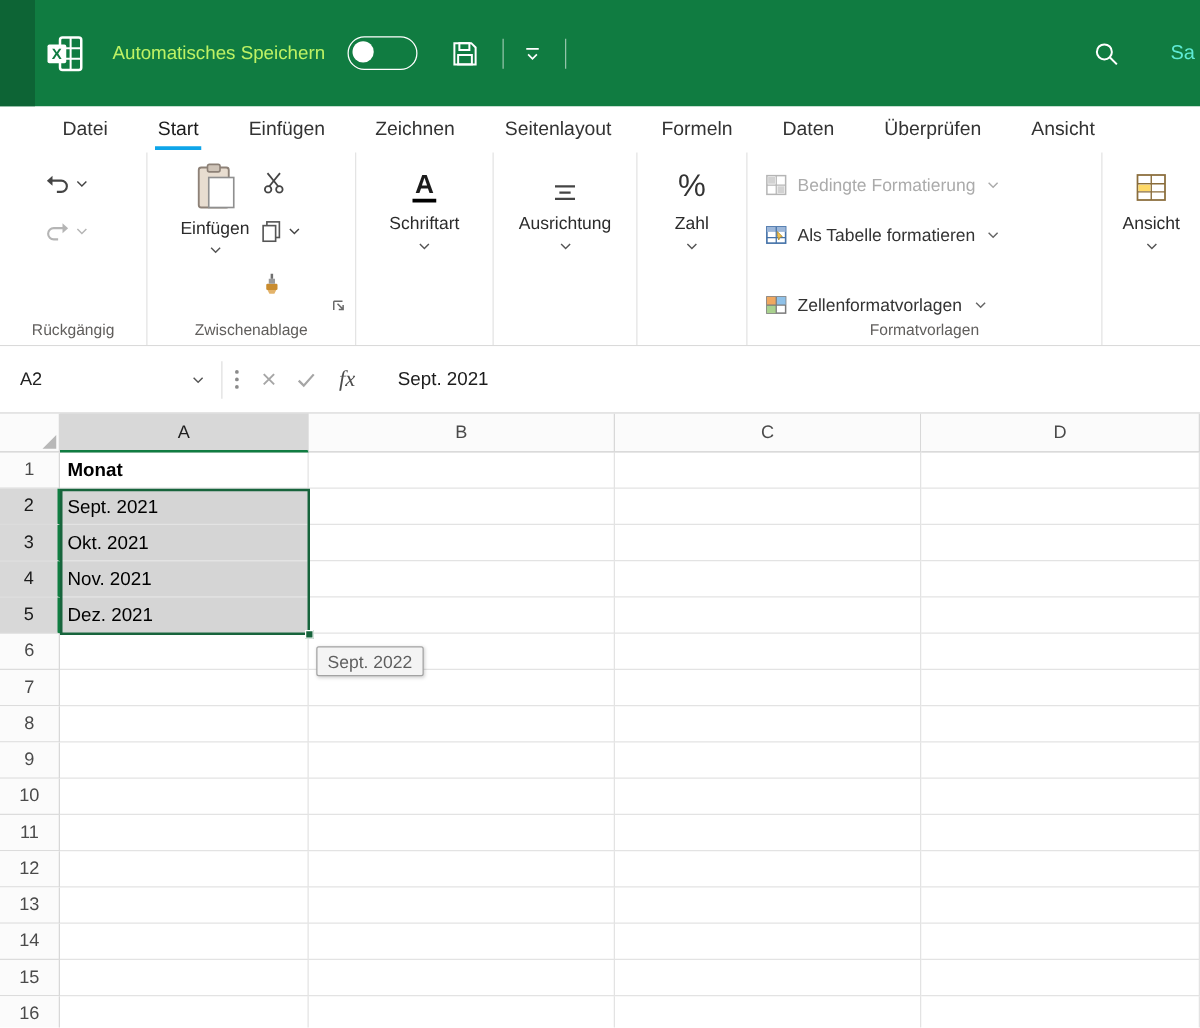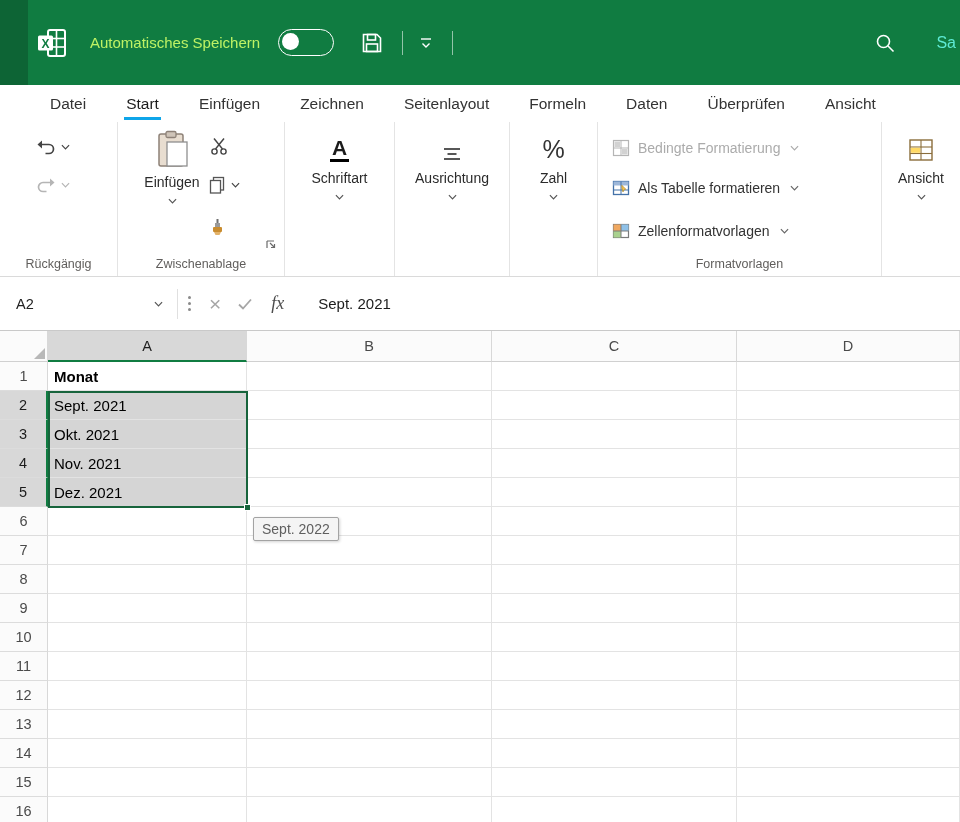--- a/index.html
+++ b/index.html
@@ -54,21 +54,21 @@
   .big-btn { position: absolute; left: 0; right: 0; text-align: center; cursor: pointer; }
   .big-btn .icon-row { height: 40px; display: flex; align-items: flex-end; justify-content: center; }
   .big-btn .blabel { display: block; font-size: 14px; color: #2b2b2b; margin-top: 8px; }
   .big-btn .chev { margin-top: 8px; color: #555; }
   .font-A { font-size: 21px; font-weight: 700; color: #1b1b1b; border-bottom: 3px solid #000; line-height: 1; padding: 0 2px 1px; }
   .pct { font-size: 25px; color: #333; line-height: 1; }
 
   .style-row { position: absolute; left: 14px; display: inline-flex; align-items: center; gap: 8px; font-size: 14px; color: #333; cursor: pointer; white-space: nowrap; }
   .style-row .chev { color: #666; margin-left: 2px; }
   .style-row.disabled, .style-row.disabled .chev { color: #ababab; }
-  .sr-0 { top: 17px; } .sr-1 { top: 57px; } .sr-2 { top: 100px; }
+  .sr-0 { top: 17px; } .sr-1 { top: 57px; } .sr-2 { top: 113px; }
 
   .chev { width: 9px; height: 6px; display: inline-block; }
 
   
   .fbar { height: 54px; background: #fff; border-bottom: 1px solid #c9c9c9; display: flex; align-items: center; position: relative; }
   .namebox { width: 178px; height: 30px; display: flex; align-items: center; padding-left: 16px; border-right: 1px solid #e0e0e0; font-size: 14.5px; color: #222; cursor: pointer; position: relative; }
   .namebox .chev { position: absolute; right: 14px; color: #555; }
   .fb-dots { margin-left: 10px; display: flex; flex-direction: column; gap: 3px; }
   .fb-dots i { width: 3px; height: 3px; border-radius: 50%; background: #8a8a8a; }
   .fb-x { margin-left: 18px; font-size: 21px; color: #a6a6a6; line-height: 1; cursor: pointer; }

